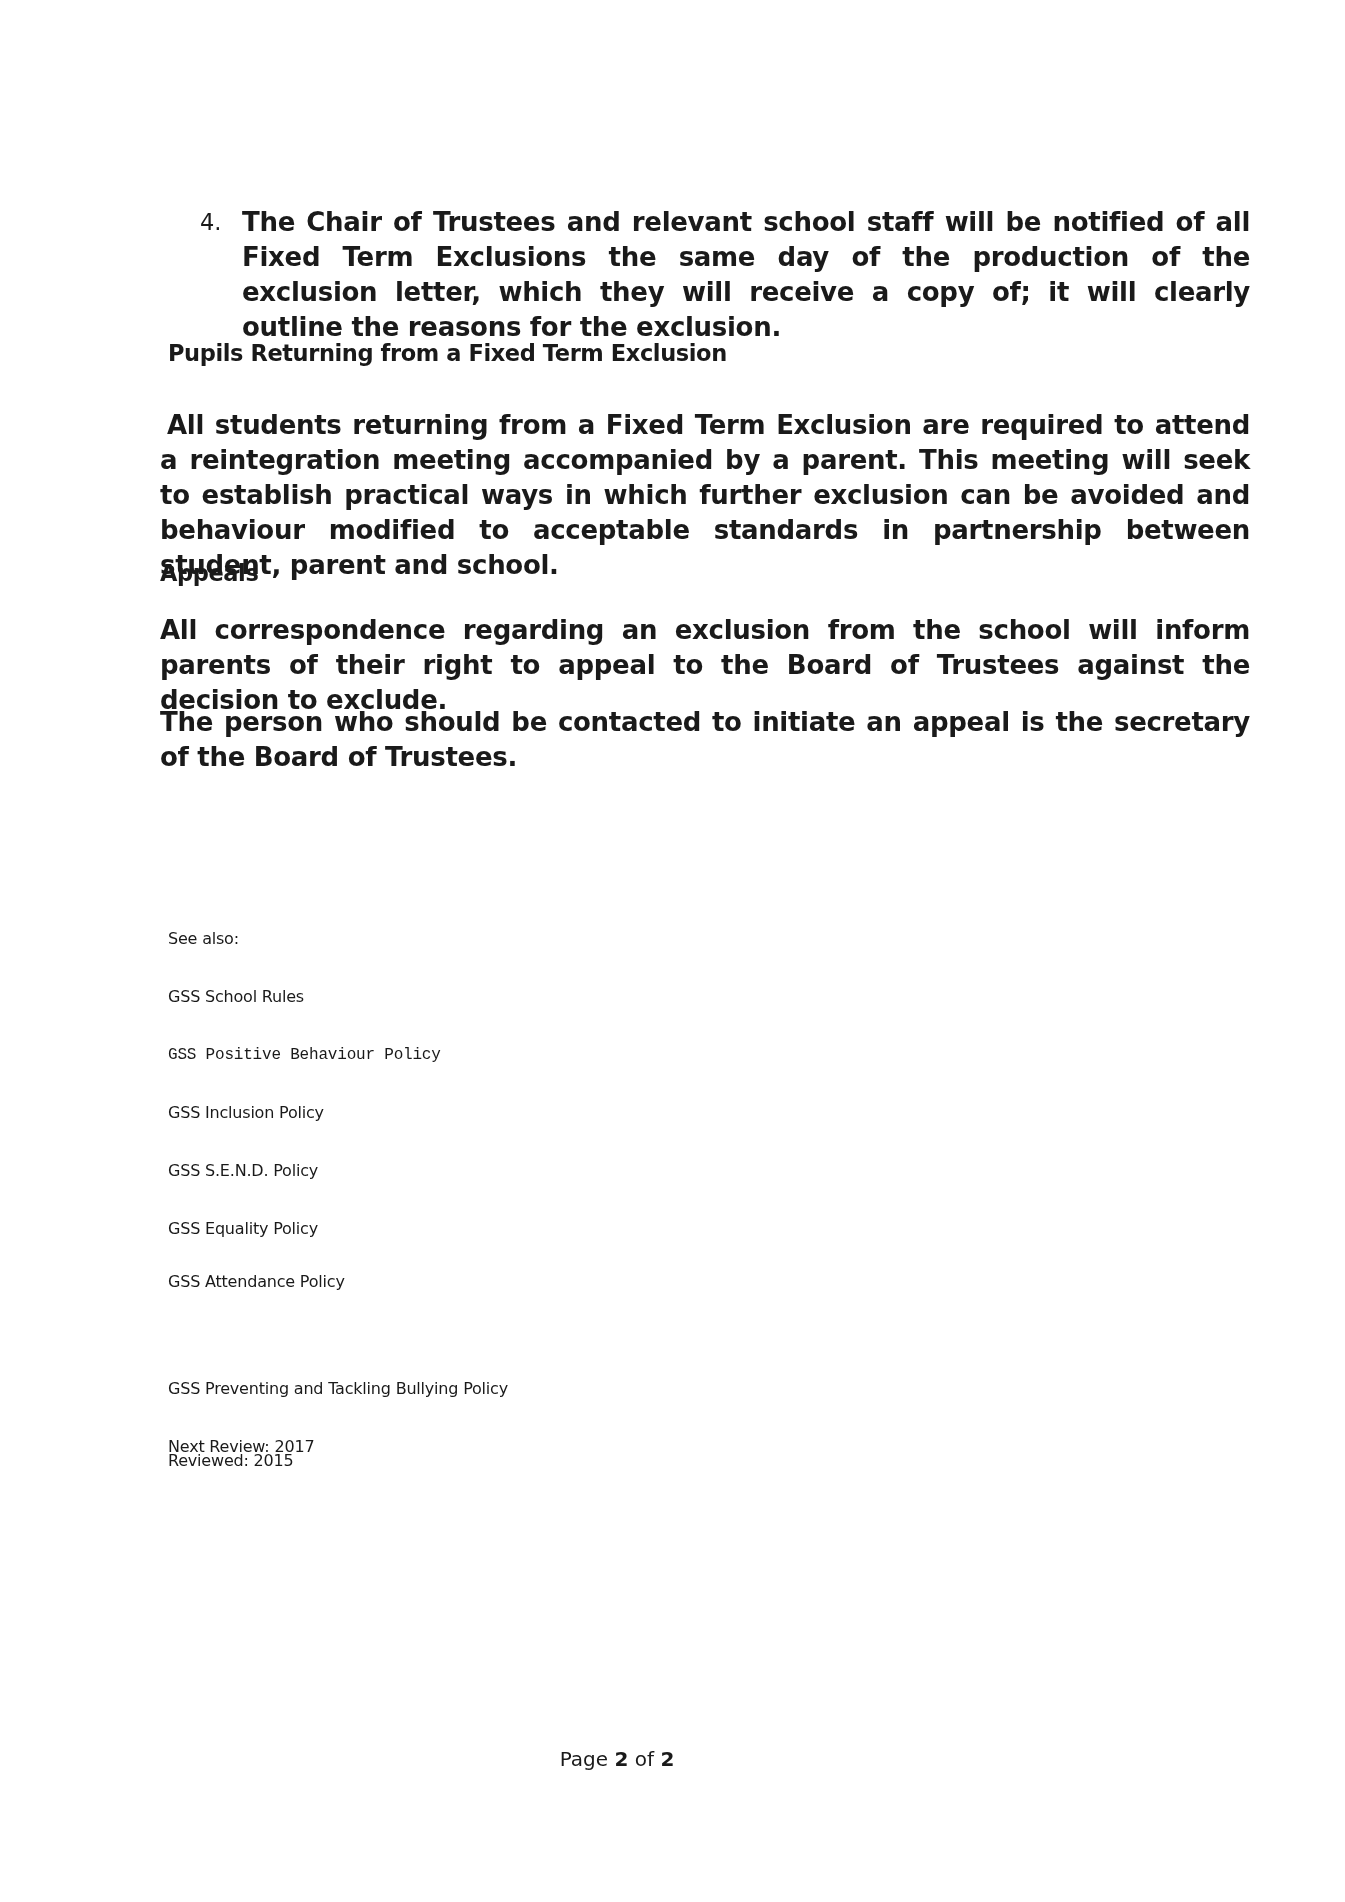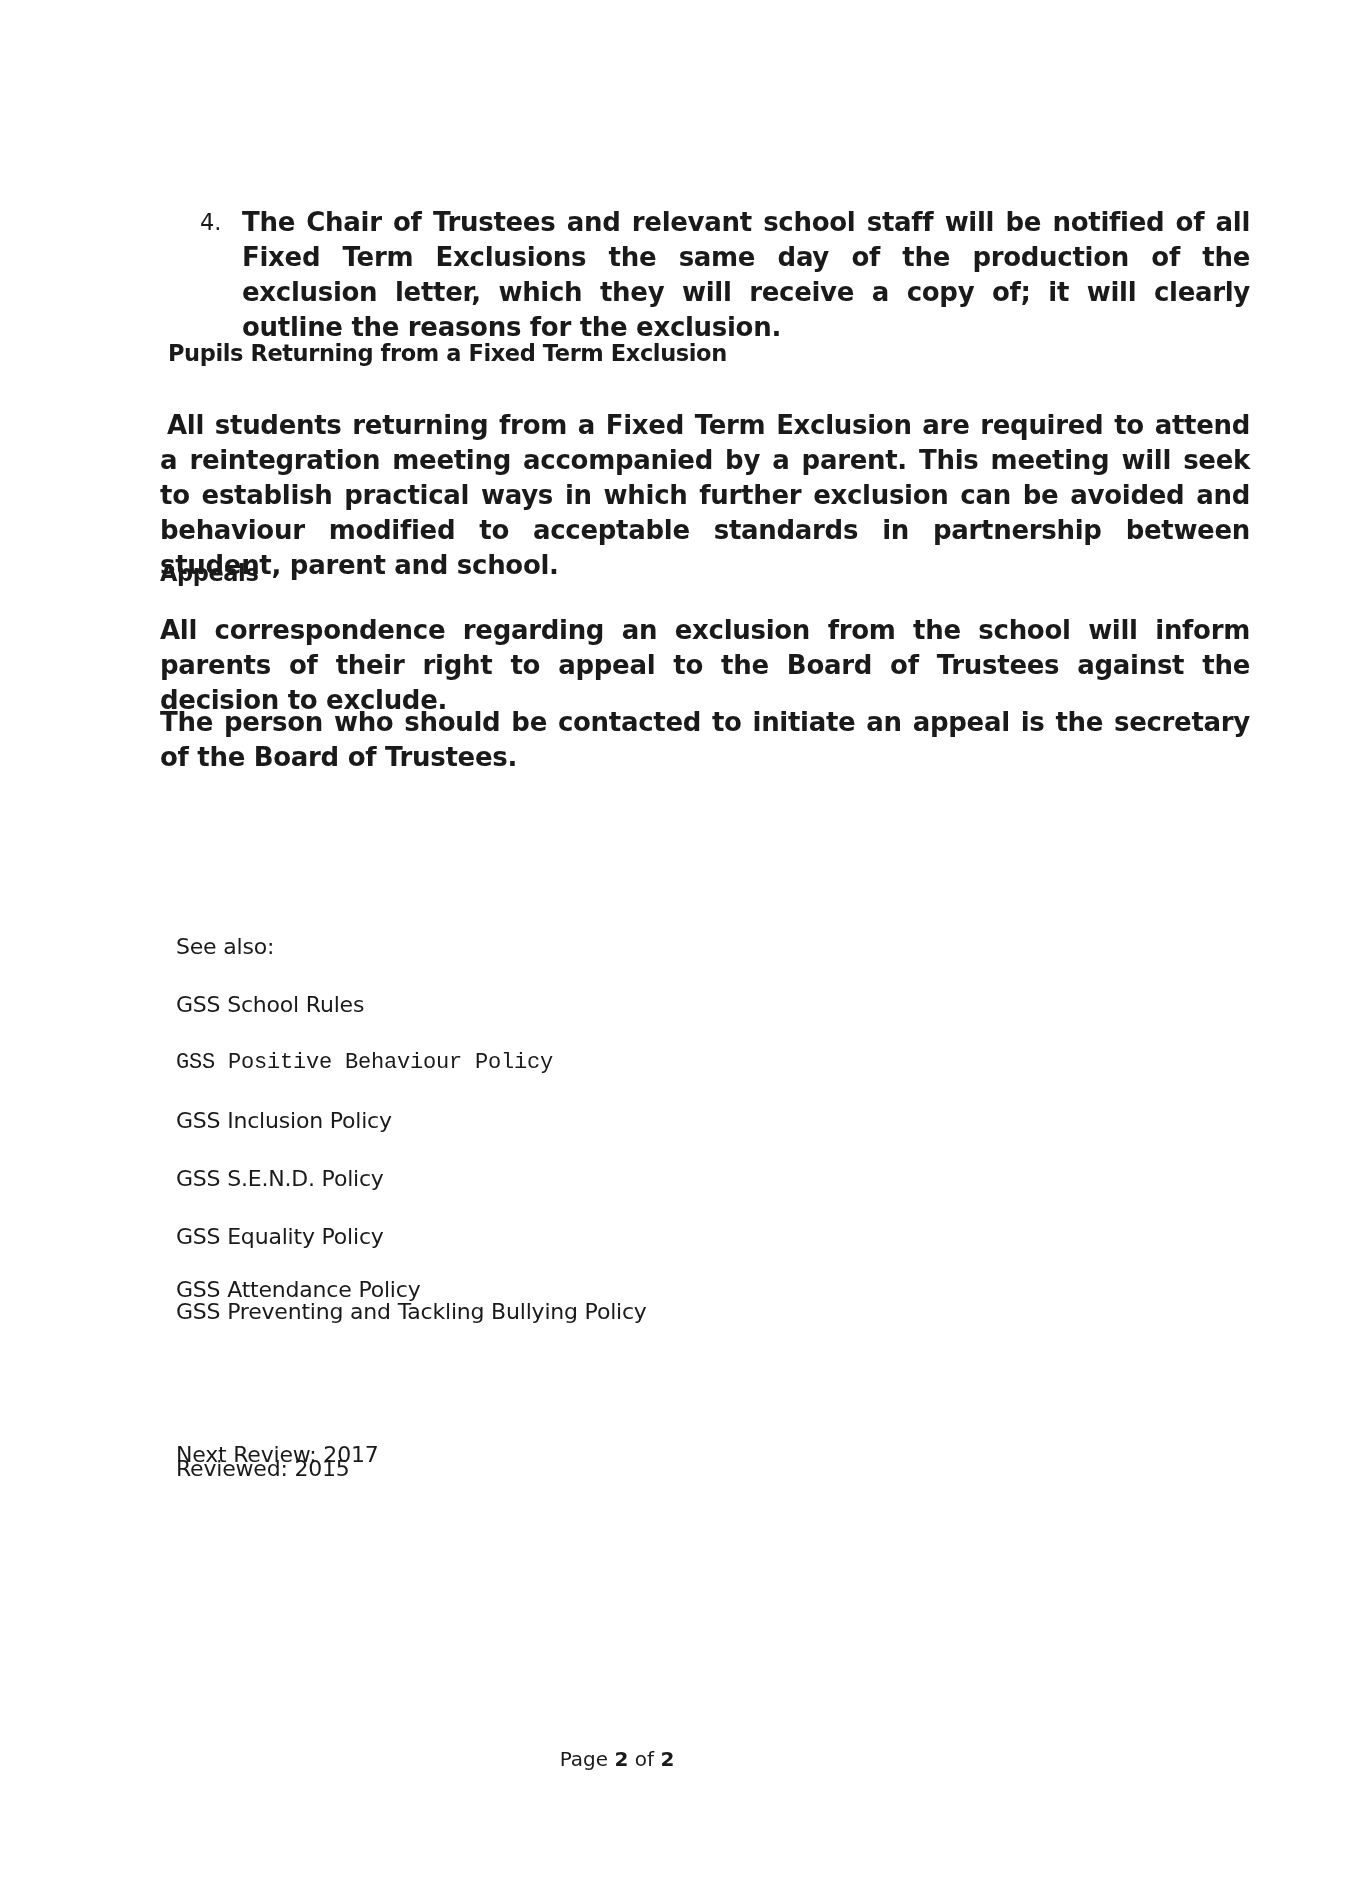--- a/index.html
+++ b/index.html
@@ -63,25 +63,25 @@
       margin: 0;
     }
     .para {
       position: absolute;
       left: 0;
       width: 1090px;
     }
     .plain-line {
       position: absolute;
       left: 0;
-      font-size: 22px;
+      font-size: 16px;
       line-height: 30px;
       letter-spacing: -0.2px;
       white-space: nowrap;
-      margin: 16px;
+      margin: 8px;
     }
     .footer {
       position: absolute;
       left: 0;
       width: 1234px;
       top: 1746px;
       text-align: center;
       font-size: 20px;
       line-height: 26px;
     }
@@ -110,21 +110,21 @@
 
     <p class="plain-line" style="top:916px;">See also:</p>
 
     <div>
       <p class="plain-line" style="top:974px;">GSS School Rules</p>
       <p class="plain-line" style="top:1032px;font-family:Liberation Mono, monospace;">GSS Positive Behaviour Policy</p>
       <p class="plain-line" style="top:1090px;">GSS Inclusion Policy</p>
       <p class="plain-line" style="top:1148px;">GSS S.E.N.D. Policy</p>
       <p class="plain-line" style="top:1206px;">GSS Equality Policy</p>
       <p class="plain-line" style="top:1259px;">GSS Attendance Policy</p>
-      <p class="plain-line" style="top:1281px;">GSS Preventing and Tackling Bullying Policy</p>
+      <p class="plain-line" style="top:1366px;">GSS Preventing and Tackling Bullying Policy</p>
     </div>
 
     <p class="plain-line" style="top:1438px;">Reviewed: 2015</p>
     <p class="plain-line" style="top:1424px;">Next Review: 2017</p>
   </div>
 
   <div class="footer">
     <span>Page</span>
     <b>2</b>
     <span>of</span>

